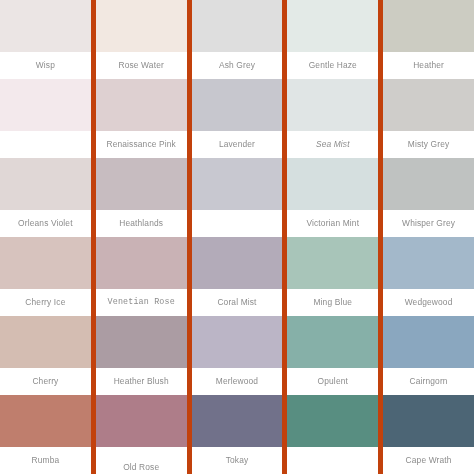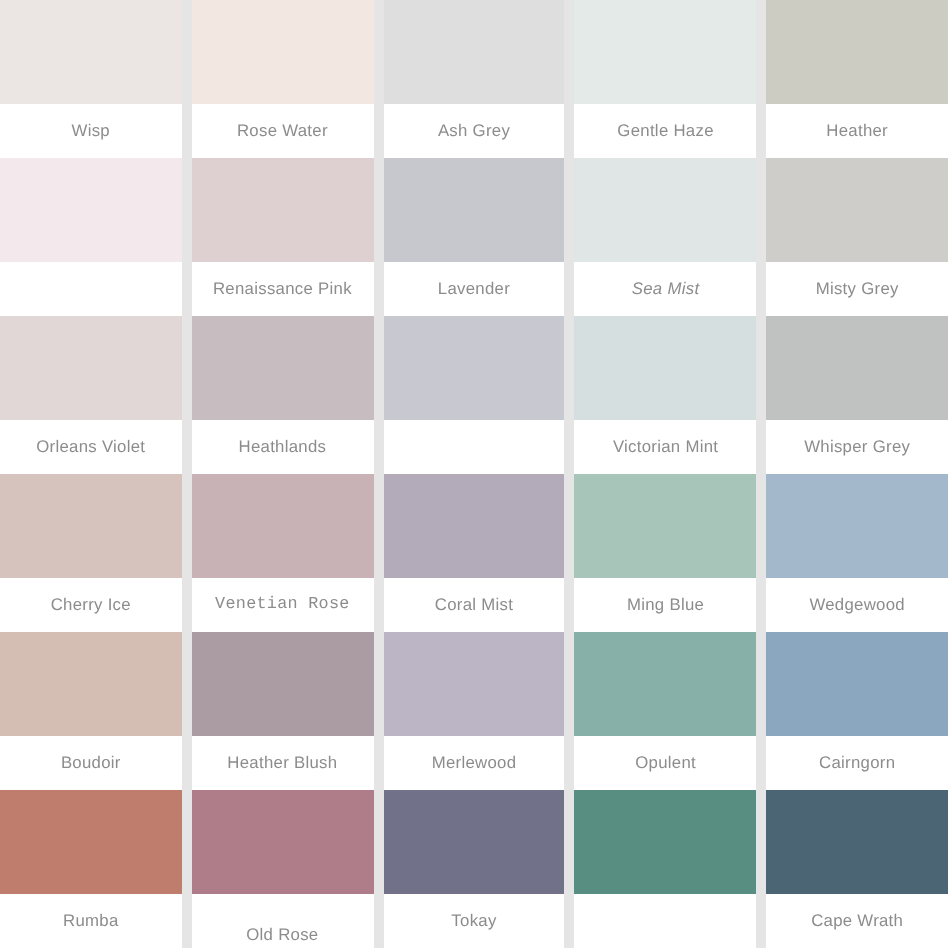--- a/index.html
+++ b/index.html
@@ -56,21 +56,21 @@
   }
 
   
   .swatch-cell.row-6 .swatch-color {
     flex: 0 0 52px;
   }
 </style>
 </head>
 <body>
 
-<div id="palette-grid" style="background: #e5e5e5;">
+<div id="palette-grid" style="background: #c2410c;">
     <div class="swatch-cell row-1">
       <div class="swatch-color" style="background: rgb(235, 229, 228);"></div>
       <div class="swatch-label" style="color: rgb(140, 140, 140);">Wisp</div>
     </div>
     <div class="swatch-cell row-1">
       <div class="swatch-color" style="background: rgb(242, 232, 225);"></div>
       <div class="swatch-label" style="color: rgb(140, 140, 140);">Rose Water</div>
     </div>
     <div class="swatch-cell row-1">
       <div class="swatch-color" style="background: rgb(222, 222, 222);"></div>
@@ -138,21 +138,21 @@
     <div class="swatch-cell row-4">
       <div class="swatch-color" style="background: rgb(168, 197, 185);"></div>
       <div class="swatch-label" style="color: rgb(140, 140, 140);">Ming Blue</div>
     </div>
     <div class="swatch-cell row-4">
       <div class="swatch-color" style="background: rgb(163, 184, 202);"></div>
       <div class="swatch-label" style="color: rgb(140, 140, 140);">Wedgewood</div>
     </div>
     <div class="swatch-cell row-5">
       <div class="swatch-color" style="background: rgb(212, 189, 178);"></div>
-      <div class="swatch-label" style="color: rgb(140, 140, 140);">Boudoir</div>
+      <div class="swatch-label" style="color: rgb(140, 140, 140);">Cherry</div>
     </div>
     <div class="swatch-cell row-5">
       <div class="swatch-color" style="background: rgb(171, 156, 163);"></div>
       <div class="swatch-label" style="color: rgb(140, 140, 140);">Heather Blush</div>
     </div>
     <div class="swatch-cell row-5">
       <div class="swatch-color" style="background: rgb(187, 181, 198);"></div>
       <div class="swatch-label" style="color: rgb(140, 140, 140); text-align: right;">Merlewood</div>
     </div>
     <div class="swatch-cell row-5">

